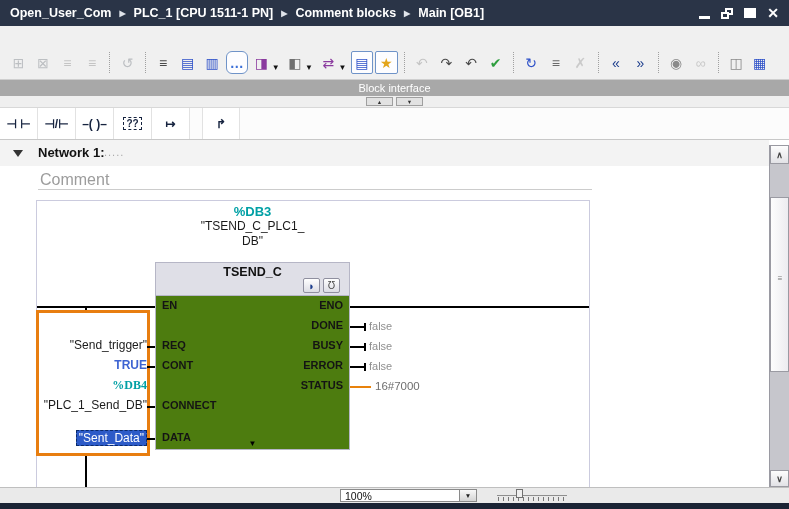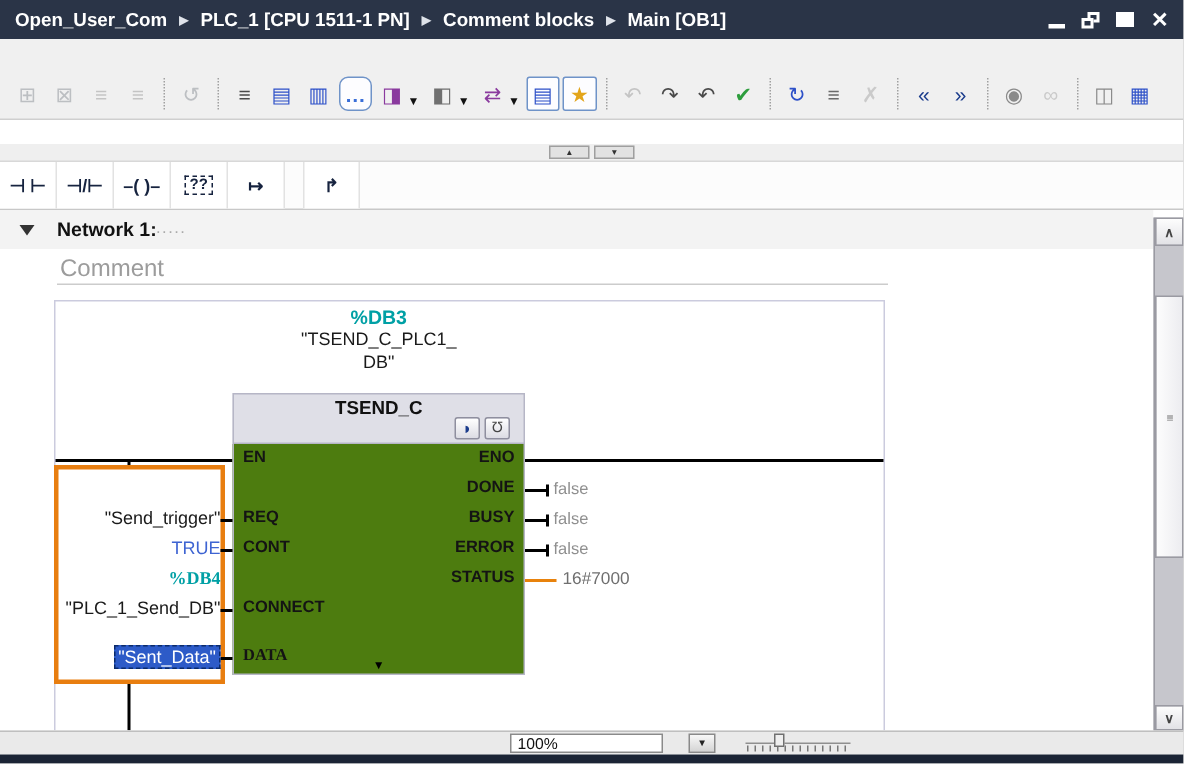--- a/index.html
+++ b/index.html
@@ -88,39 +88,39 @@
   .stub { position:absolute; background:#000; height:2px; z-index:2; }
   .tick { position:absolute; width:2px; height:8px; background:#000; z-index:2; }
   .stub.orange { background:#E8820C; }
   .val { position:absolute; left:369px; font-size:11px; color:#8F8F8F; z-index:2; }
   .status-val { position:absolute; left:375px; top:240px; font-size:11.5px; color:#6F6F6F; z-index:2; }
 
   .hl-box { position:absolute; left:36px; top:170px; width:114px; height:146px;
             border:3px solid #E87E10; background:#fff; z-index:1; }
   .op { position:absolute; left:30px; width:117px; text-align:right; font-size:12px; color:#1a1a1a; z-index:2; }
   .op.addr { color:#00A0A5; font-weight:bold; }
-  .op.const { color:#3E64D2; font-weight:normal; }
+  .op.const { color:#3E64D2; font-weight:bold; }
   .op .sel-chip { display:inline-block; background:#2D5BC8; color:#fff; border:1px dashed #0A2A6A;
                   padding:0 2px; line-height:14px; }
 
   
   .vscroll { position:absolute; right:0; top:145px; width:20px; height:342px; background:#C6C6CC;
              border-left:1px solid #9a9aa2; }
   .vs-btn { position:absolute; left:0; right:0; height:19px; background:linear-gradient(#fdfdfd,#e2e2e6);
             border:1px solid #9a9aa2; display:flex; align-items:center; justify-content:center;
             font-size:9px; color:#444; font-weight:bold; }
   .vs-up { top:0; } .vs-down { bottom:0; height:17px; }
   .vs-thumb { position:absolute; top:52px; left:0; right:0; height:175px;
               background:linear-gradient(90deg,#fdfdfd,#ececf0); border:1px solid #9a9aa2; }
   .vs-grip { text-align:center; font-size:8px; color:#777; margin-top:76px; letter-spacing:-1px; }
 
   
   .statusbar { position:absolute; left:0; right:0; top:487px; height:16px; background:#EAEAEA;
                border-top:1px solid #BFBFBF; }
-  .zoom-box { position:absolute; left:340px; top:1px; width:102px; height:13px; background:#fff;
+  .zoom-box { position:absolute; left:340px; top:1px; width:120px; height:13px; background:#fff;
               border:1px solid #8A8A8A; font-size:10.5px; padding:0 4px; line-height:12px; color:#111; }
   .zoom-btn { position:absolute; left:459px; top:1px; width:18px; height:13px;
               background:linear-gradient(#f8f8f8,#d4d4d4); border:1px solid #8A8A8A;
               font-size:6.5px; text-align:center; line-height:12px; color:#222; }
   .slider { position:absolute; left:497px; top:0; width:74px; height:16px; }
   .slider-track { position:absolute; left:0; top:7px; width:70px; height:1px; background:#8f8f8f; }
   .slider-ticks { position:absolute; left:1px; top:9px; display:flex; gap:4px; }
   .slider-ticks i { width:1px; height:4px; background:#777; }
   .slider-thumb { position:absolute; left:19px; top:1px; width:7px; height:9px;
                   background:#efefef; border:1px solid #707070; }
@@ -187,20 +187,21 @@
         <span class="tb-icon" style="color: rgb(27, 60, 140);">»</span>
         <span class="tb-sep"></span>
         <span class="tb-icon" style="color: rgb(138, 138, 138);">◉</span>
         <span class="tb-icon disabled" style="color: rgb(165, 165, 165);">∞</span>
         <span class="tb-sep"></span>
         <span class="tb-icon" style="color: rgb(138, 138, 138);">◫</span>
         <span class="tb-icon tb-right" style="color: rgb(45, 80, 200);">▦</span>
       </div>
   </div>
 
+  <div class="bif-bar">Block interface</div>
   <div class="collapse-row">
     <span class="col-btn">▲</span>
     <span class="col-btn">▼</span>
   </div>
 
   <div class="ladbar" id="ladbar">
       <span class="lad-btn">
         <span>⊣ ⊢</span>
       </span>
       <span class="lad-btn">
@@ -246,21 +247,21 @@
     <div class="fb-body">
       <span class="pin" style="left:6px; top:3px;">EN</span>
       <span class="pin r" style="top:3px;">ENO</span>
       <span class="pin r" style="top:23px;">DONE</span>
       <span class="pin" style="left:6px; top:43px;">REQ</span>
       <span class="pin r" style="top:43px;">BUSY</span>
       <span class="pin" style="left:6px; top:63px;">CONT</span>
       <span class="pin r" style="top:63px;">ERROR</span>
       <span class="pin r" style="top:83px;">STATUS</span>
       <span class="pin" style="left:6px; top:103px;">CONNECT</span>
-      <span class="pin" style="left:6px; top:135px;font-family:Liberation Serif, serif;">DATA</span>
+      <span class="pin" style="left:6px; top:135px;">DATA</span>
       <div class="fb-expand">▼</div>
     </div>
 
     <div class="stub" style="left:147px; top:206px; width:8px;"></div>
     <div class="stub" style="left:147px; top:226px; width:8px;"></div>
     <div class="stub" style="left:147px; top:266px; width:8px;"></div>
     <div class="stub" style="left:147px; top:298px; width:8px;"></div>
 
     <div class="stub" style="left:350px; top:186px; width:15px;"></div>
     <div class="tick" style="left:364px; top:183px;"></div>

